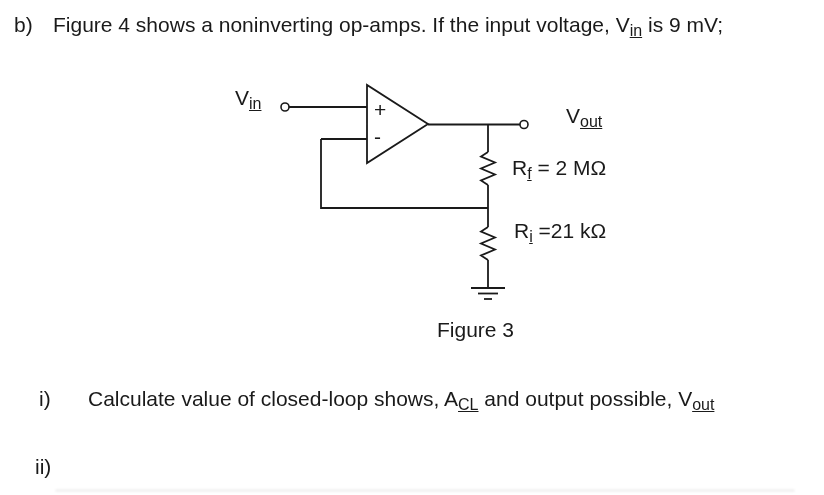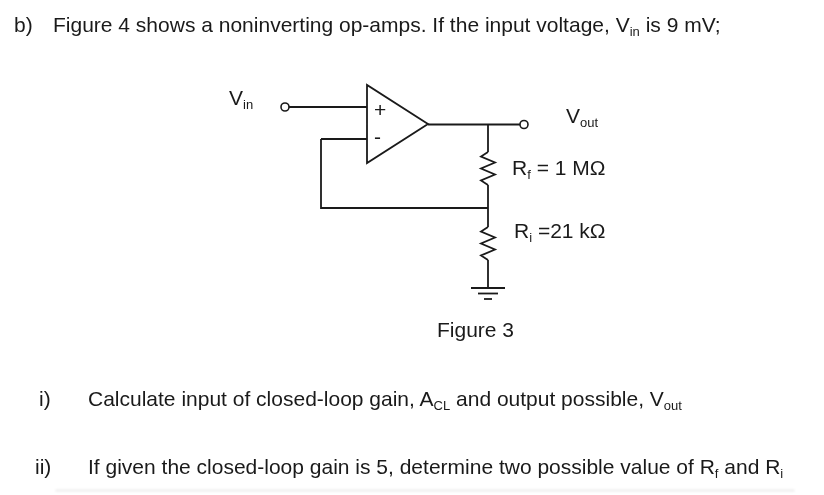--- a/index.html
+++ b/index.html
@@ -20,25 +20,26 @@
     left: 0;
     width: 824px;
     height: 26px;
     font-size: 21px;
     line-height: 1;
     white-space: nowrap;
   }
   .qlabel { position: absolute; top: 0; }
   .qtext  { position: absolute; top: 0; }
   sub {
-    font-size: 13px;
+    font-size: 16px;
     line-height: 0;
     vertical-align: baseline;
     position: relative;
     top: 4px;
+    text-decoration: underline;
   }
   .clabel {
     position: absolute;
     font-size: 21px;
     line-height: 1;
     white-space: nowrap;
   }
   .opsign {
     position: absolute;
     font-size: 21px;
@@ -92,36 +93,35 @@
   <line x1="488" y1="185" x2="488" y2="227"></line>
   <polyline points="488,227 481,231.5 495,237.5 481,243.5 495,249.5 481,255.5 488,260"></polyline>
   <line x1="488" y1="260" x2="488" y2="288"></line>
   <g>
     <line x1="471" y1="288" x2="505" y2="288"></line>
     <line x1="478" y1="293.5" x2="498" y2="293.5"></line>
     <line x1="484" y1="299" x2="492" y2="299"></line>
   </g>
 </svg>
 
-<span class="clabel" style="left:229px; top:87px"><span>V</span><sub>in</sub></span>
+<span class="clabel" style="left:235px; top:87px"><span>V</span><sub>in</sub></span>
 
 <span class="opsign" style="left:374px; top:99px">+</span>
 <span class="opsign" style="left:374px; top:126px">-</span>
 
 <span class="clabel" style="left:566px; top:105px"><span>V</span><sub>out</sub></span>
 
-<span class="clabel" style="left:512px; top:157px"><span>R</span><sub>f</sub><span> = 1 MΩ</span></span>
+<span class="clabel" style="left:512px; top:157px"><span>R</span><sub>f</sub><span> = 2 MΩ</span></span>
 
 <span class="clabel" style="left:514px; top:220px"><span>R</span><sub>i</sub><span> =21 kΩ</span></span>
 
 <span class="clabel" style="left:437px; top:319px">Figure 3</span>
 
 <div class="textline" style="top:388px">
   <span class="qlabel" style="left:39px">i)</span>
-  <span class="qtext" style="left:88px"><span>Calculate input of closed-loop gain, A</span><sub>CL</sub><span> and output possible, V</span><sub>out</sub></span>
+  <span class="qtext" style="left:88px"><span>Calculate value of closed-loop shows, A</span><sub>CL</sub><span> and output possible, V</span><sub>out</sub></span>
 </div>
 
 <div class="textline" style="top:456px">
   <span class="qlabel" style="left:35px">ii)</span>
-  <span class="qtext" style="left:88px"><span>If given the closed-loop gain is 5, determine two possible value of R</span><sub>f</sub><span> and R</span><sub>i</sub></span>
 </div>
 
 <div class="scan-artifact"></div>
 
 </body></html>

